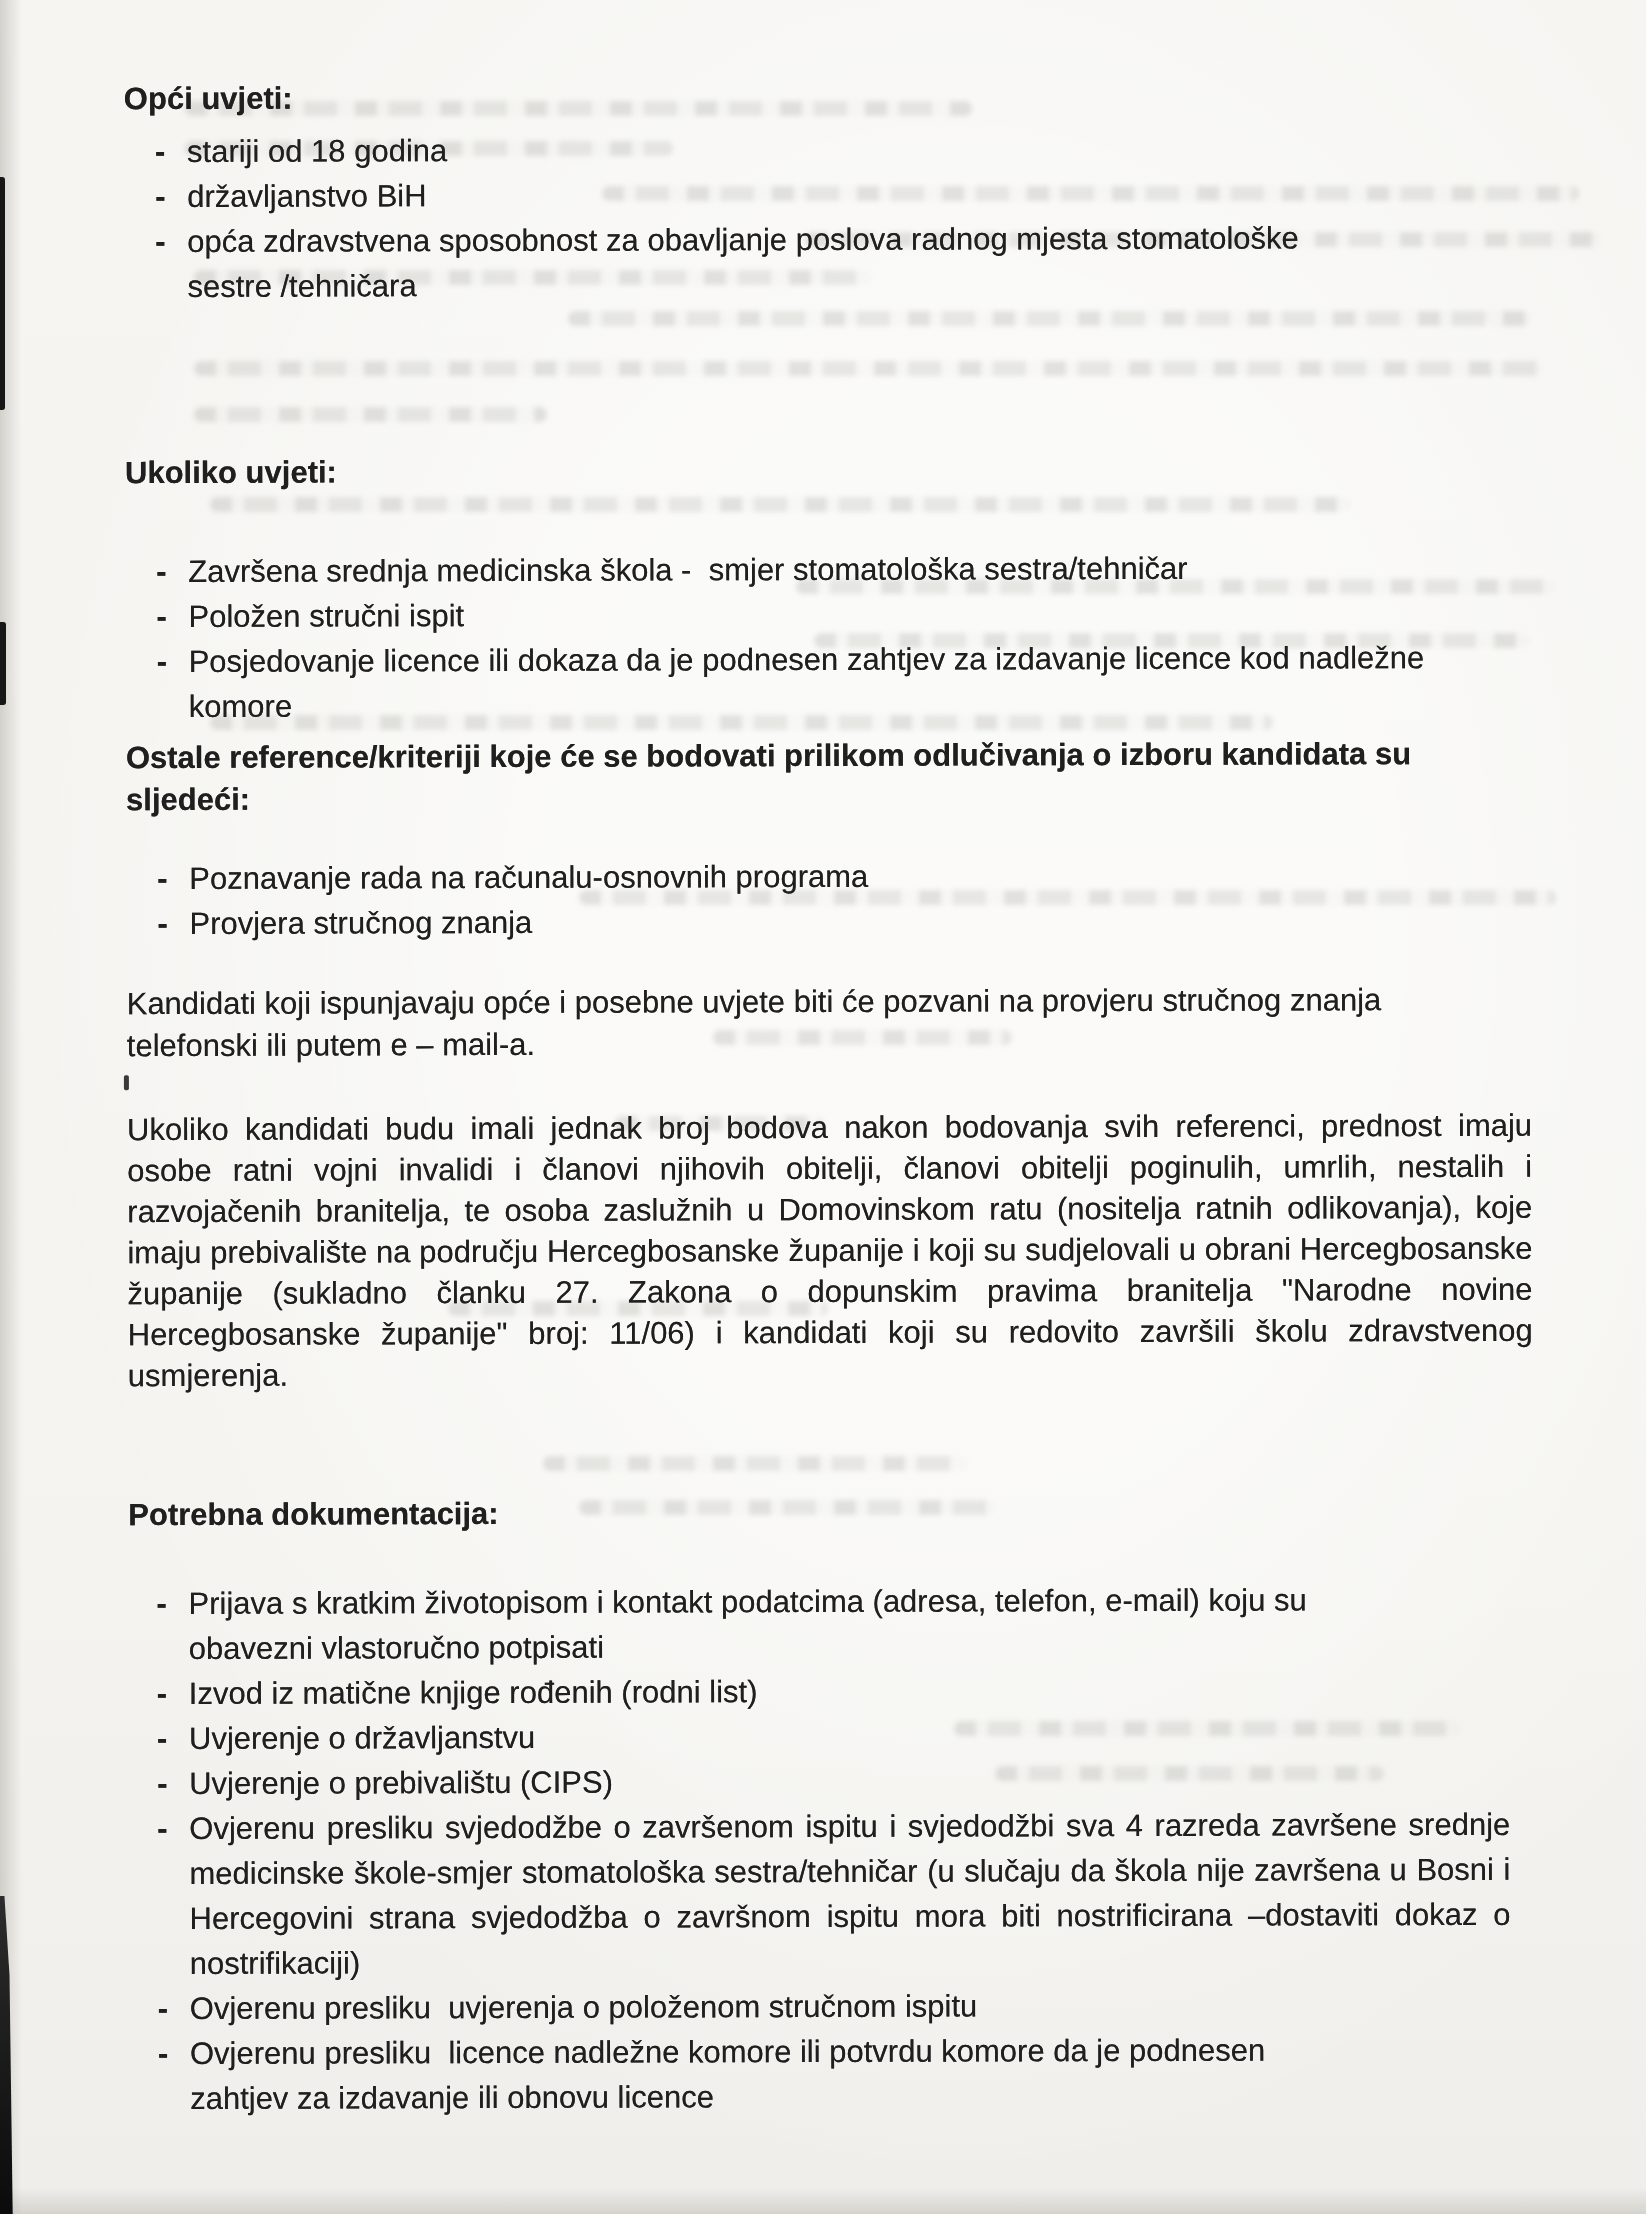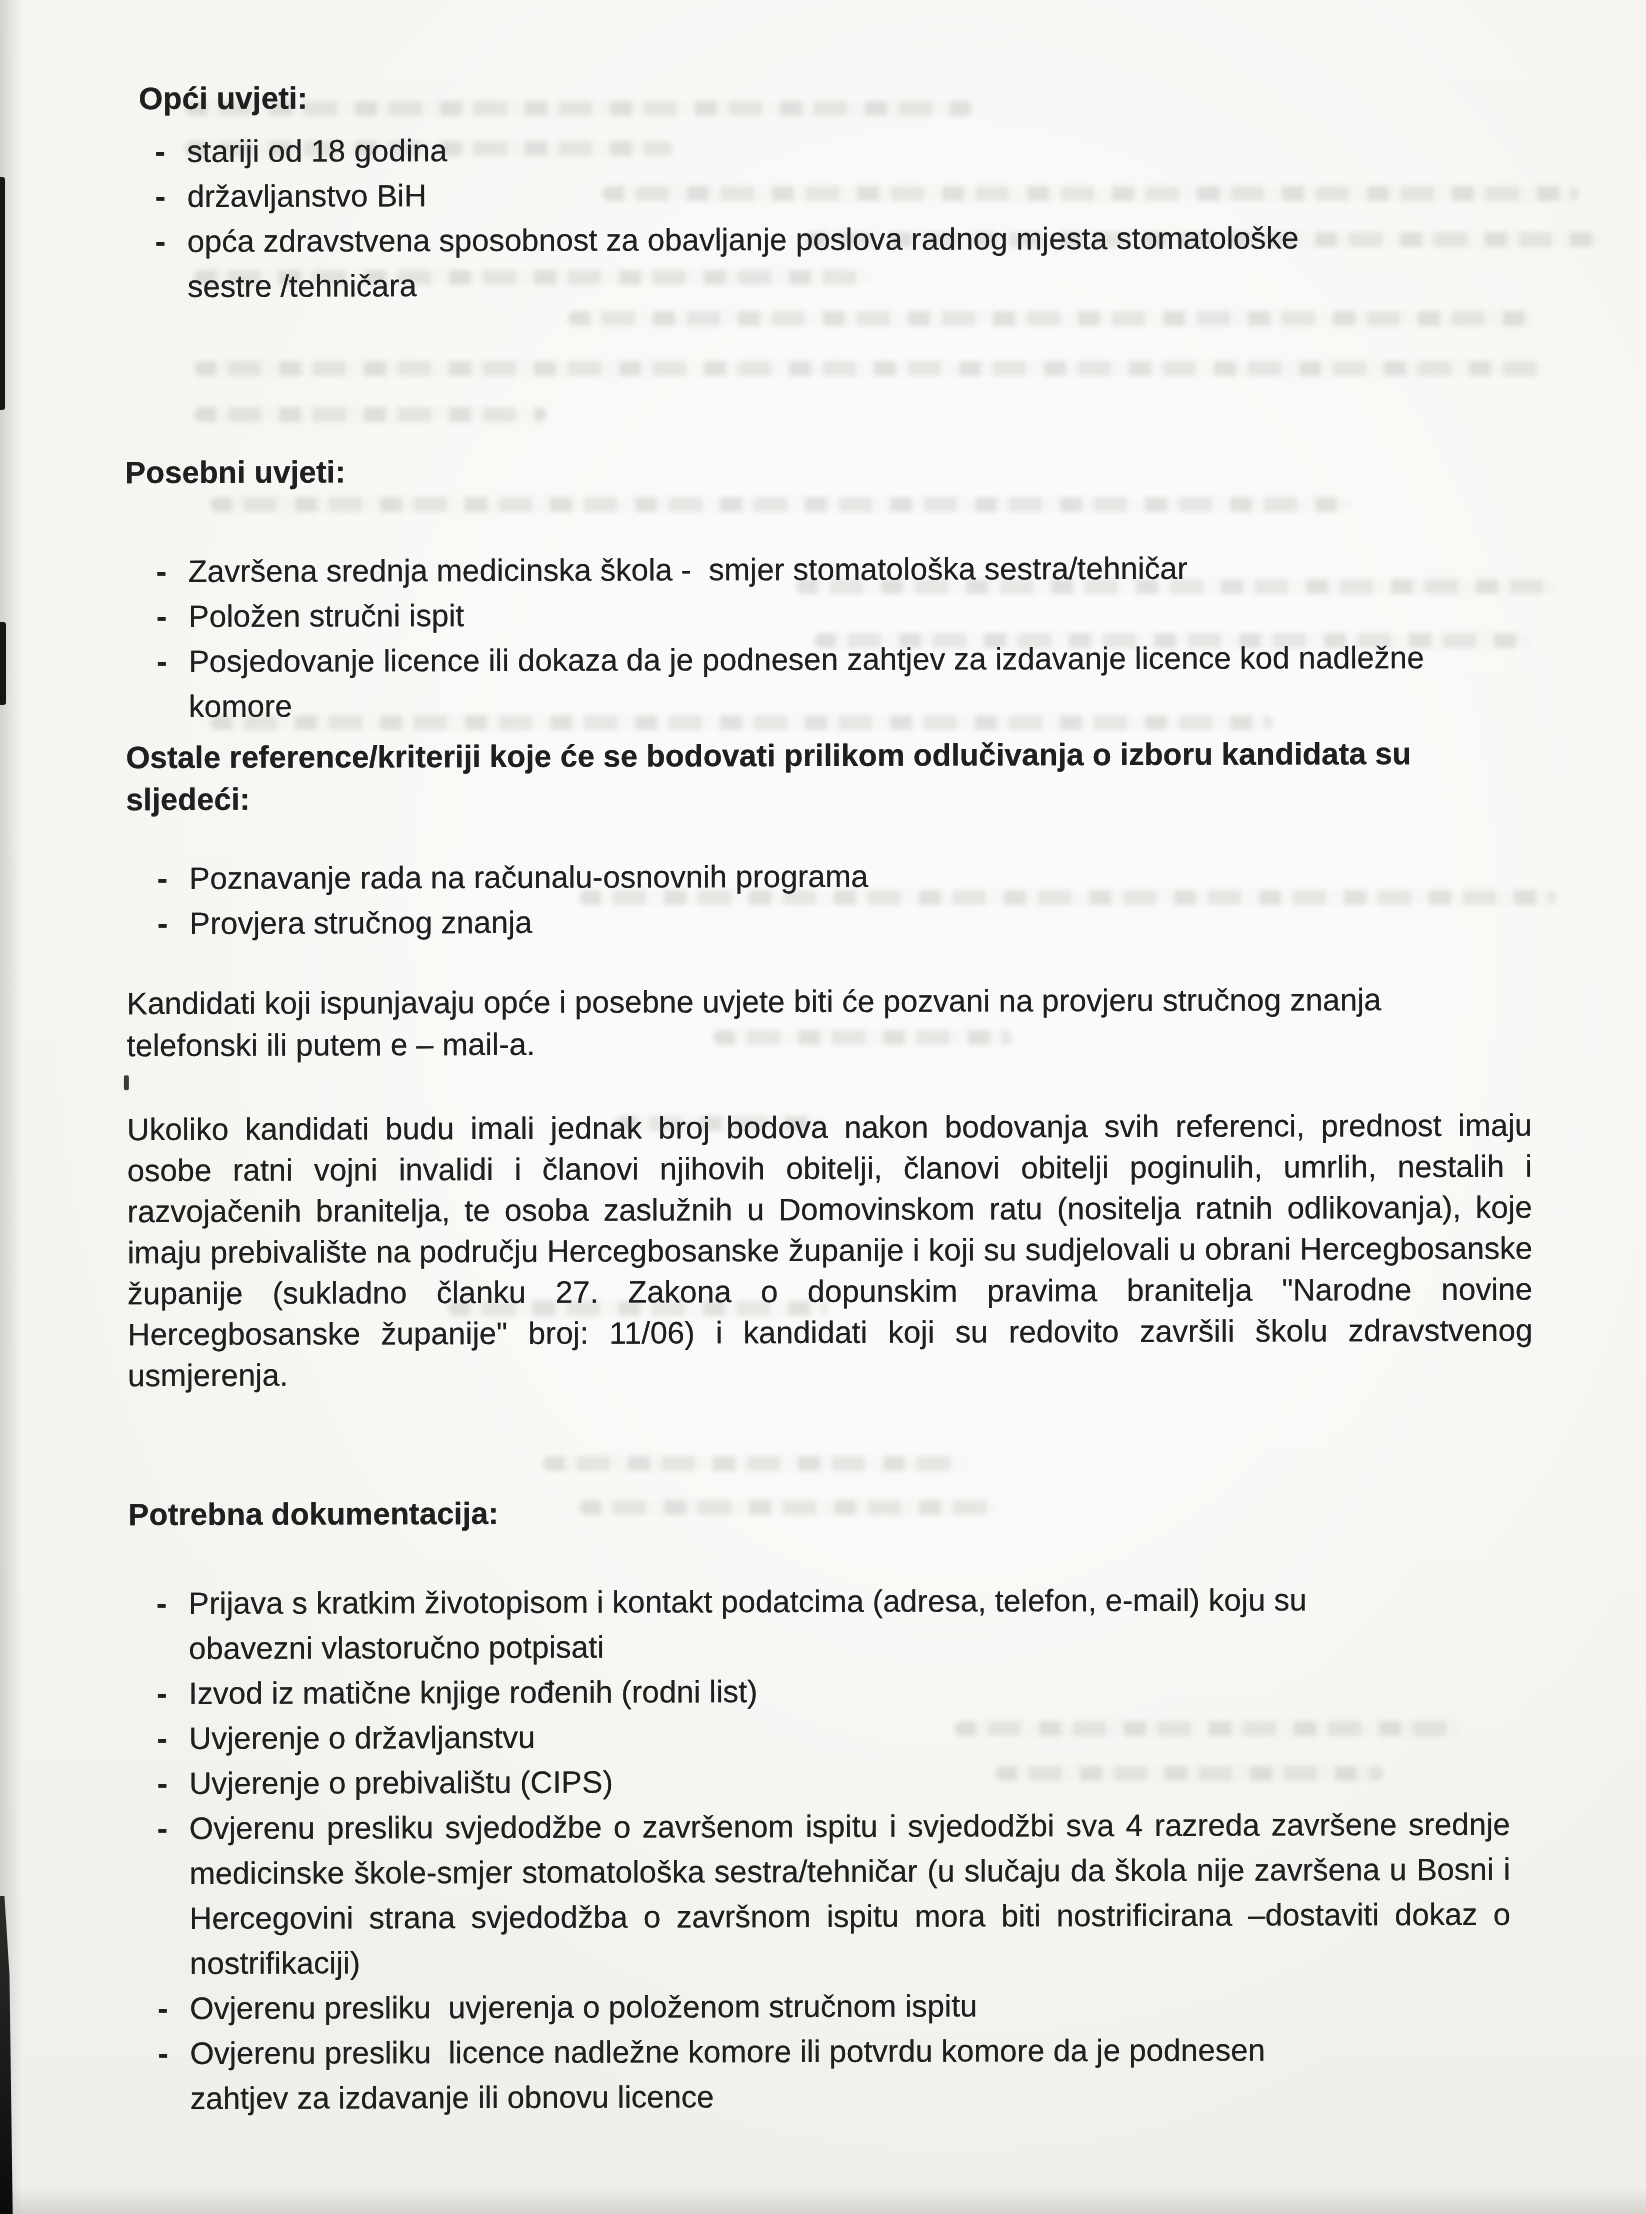--- a/index.html
+++ b/index.html
@@ -27,21 +27,21 @@
   ul.blist li { position:relative; line-height:45px; white-space:pre-wrap; }
   ul.blist li::before {
     content:attr(data-bullet);
     position:absolute; left:-32px; top:0;
     font-weight:bold;
   }
   .list-opci    { top:127px;  left:190px; width:1203px; }
   .list-posebni { top:547px;  left:190px; width:1266px; }
   .list-ostale  { top:854px;  left:190px; width:1266px; }
   .list-dok     { top:1579px; left:187px; width:1342px; }
-  .h-opci    { top:78px;   left:142px;text-align:right; }
+  .h-opci    { top:78px;   left:127px;text-align:right; }
   .h-posebni { top:452px;  left:127px; }
   .h-ostale  { top:735px;  left:127px; width:1447px; }
   .h-dok     { top:1494px; left:127px; }
   li.just5 { width:1321px; text-align:justify; }
 
   
   .edge-left { position:absolute; left:0; top:0; width:22px; height:100%;
     background:linear-gradient(90deg, rgba(168,166,158,.45), rgba(168,166,158,0)); }
   .edge-bottom { position:absolute; left:0; bottom:0; width:100%; height:27px;
     background:linear-gradient(0deg, rgba(150,148,140,.30), rgba(150,148,140,0)); }
@@ -85,21 +85,21 @@
 
   <div class="content">
 
     <div class="h txt h-opci">Opći uvjeti:</div>
     <ul class="blist list-opci">
       <li class="txt" data-bullet="-">stariji od 18 godina</li>
       <li class="txt" data-bullet="-">državljanstvo BiH</li>
       <li class="txt" data-bullet="-">opća zdravstvena sposobnost za obavljanje poslova radnog mjesta stomatološke sestre /tehničara</li>
     </ul>
 
-    <div class="h txt h-posebni">Posebni uvjeti:</div>
+    <div class="h txt h-posebni">Ukoliko uvjeti:</div>
     <ul class="blist list-posebni">
       <li class="txt" data-bullet="-">Završena srednja medicinska škola -  smjer stomatološka sestra/tehničar</li>
       <li class="txt" data-bullet="-">Položen stručni ispit</li>
       <li class="txt" data-bullet="-">Posjedovanje licence ili dokaza da je podnesen zahtjev za izdavanje licence kod nadležne komore</li>
     </ul>
 
     <div class="h2 txt h-ostale">Ostale reference/kriteriji koje će se bodovati prilikom odlučivanja o izboru kandidata su
 sljedeći:</div>
     <ul class="blist list-ostale">
       <li class="txt" data-bullet="-">Poznavanje rada na računalu-osnovnih programa</li>

